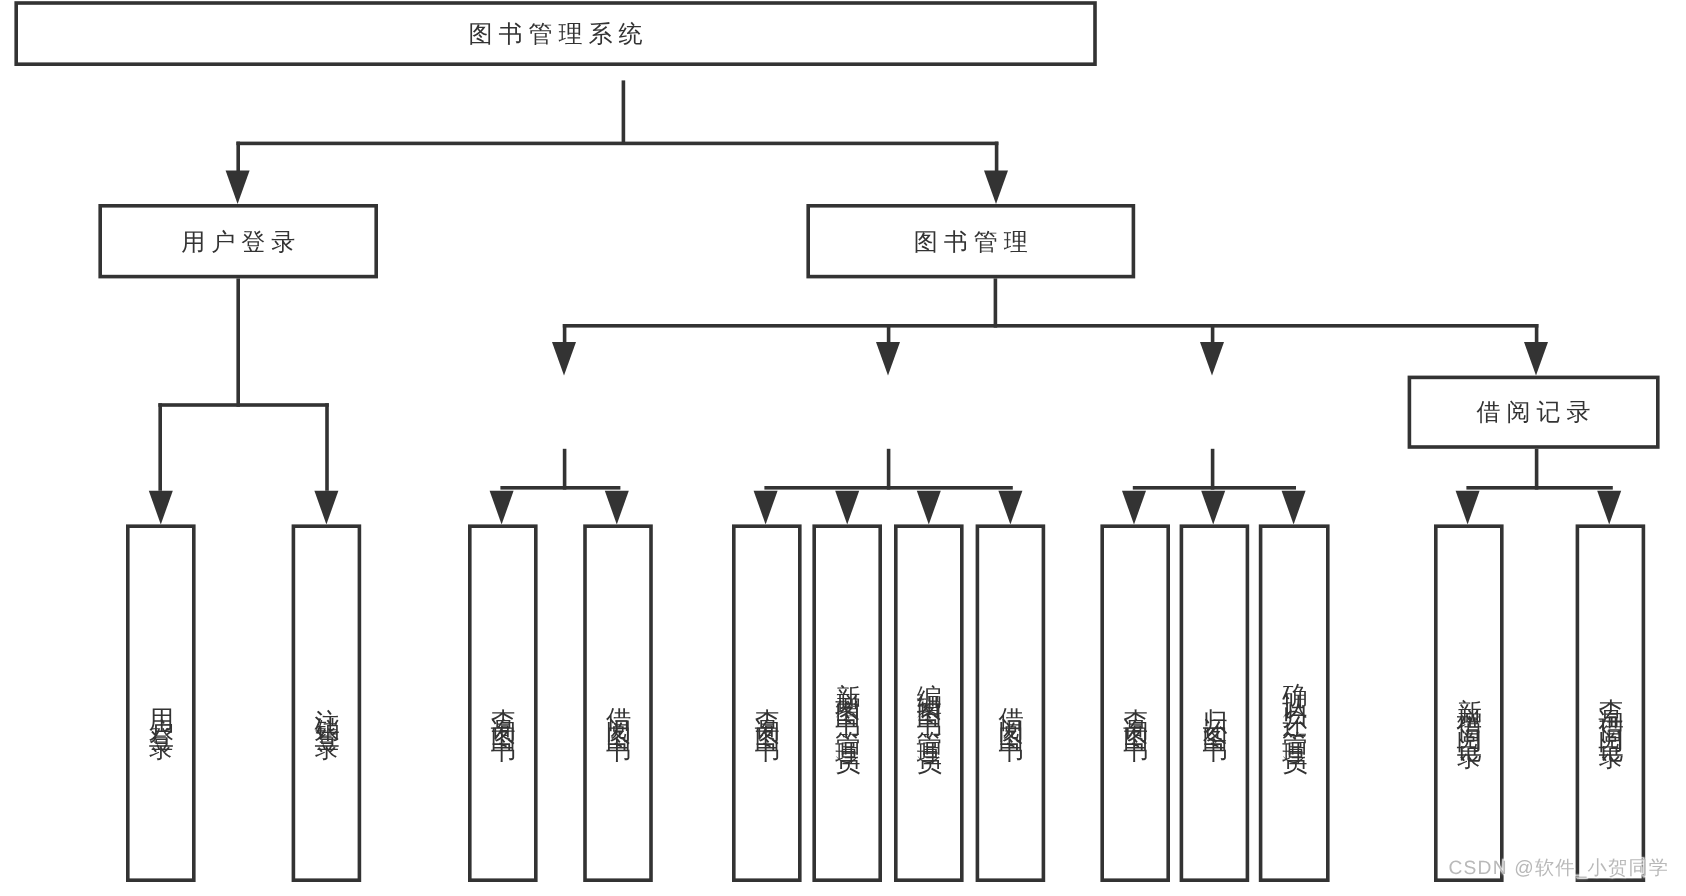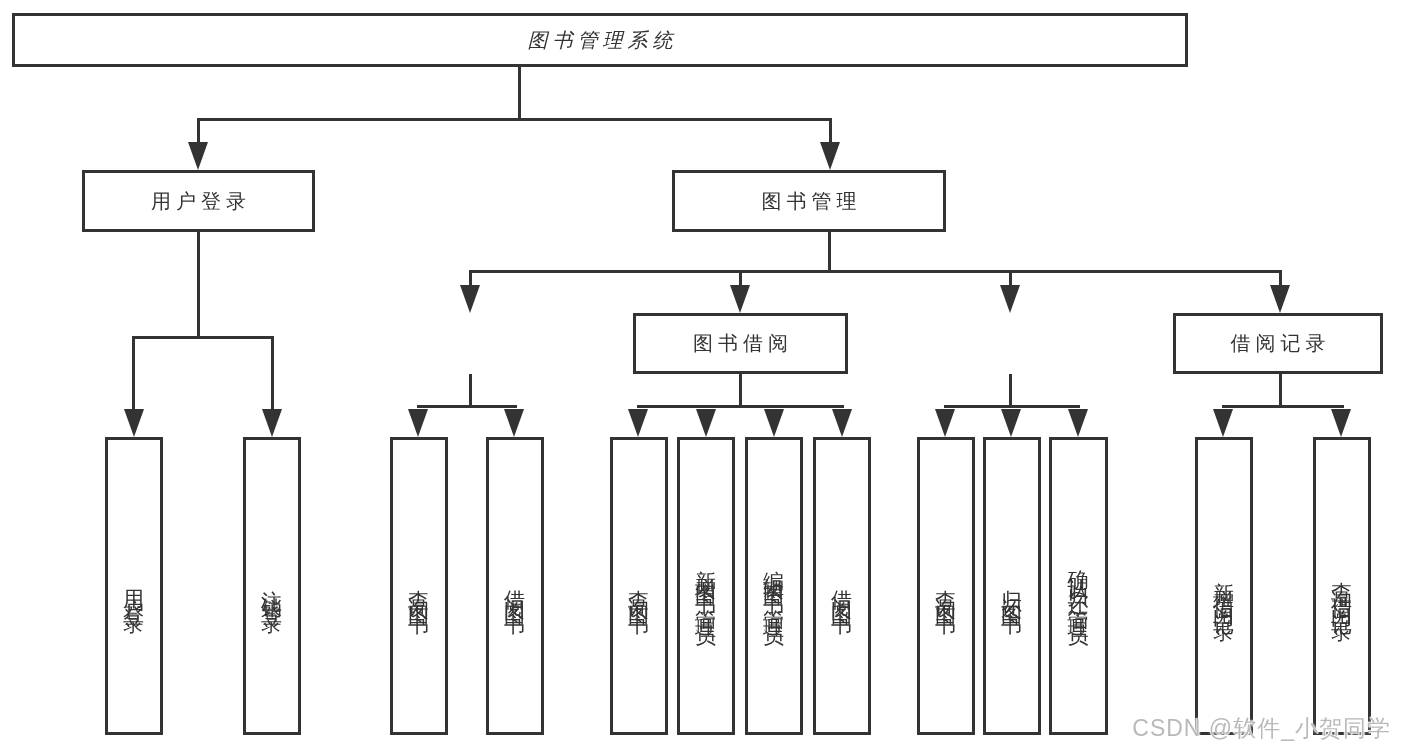--- a/index.html
+++ b/index.html
@@ -48,33 +48,33 @@
     position:absolute;
     width:0;height:0;
     border-left:10px solid transparent;
     border-right:10px solid transparent;
     border-top:28px solid var(--line);
   }
   .watermark{
     position:absolute;
     right:14px;
     top:713px;
-    font-size:23px;
+    font-size:16px;
     letter-spacing:1px;
     color:var(--wm);
     text-shadow:-1px -1px 1px #ffffff,1px 1px 1px #ffffff,0 0 3px #ffffff;
     white-space:nowrap;
   }
 </style>
 </head>
 <body>
 
 <div id="canvas">
 
-  <div class="box" style="left:12px;top:13px;width:1176px;height:54px;font-style:italic;">图书管理系统</div>
+  <div class="box" style="left:12px;top:1px;width:902px;height:54px;">图书管理系统</div>
 
   <div class="line" style="left:518px;top:67px;width:3px;height:53px;"></div>
   <div class="line" style="left:197px;top:118px;width:635px;height:3px;"></div>
   <div class="line" style="left:197px;top:118px;width:3px;height:26px;"></div>
   <div class="line" style="left:829px;top:118px;width:3px;height:26px;"></div>
   <div class="arrow" style="left:188px;top:142px;"></div>
   <div class="arrow" style="left:820px;top:142px;"></div>
 
   <div class="box" style="left:82px;top:170px;width:233px;height:62px;">用户登录</div>
   <div class="box" style="left:672px;top:170px;width:274px;height:62px;">图书管理</div>
@@ -90,21 +90,20 @@
   <div class="line" style="left:469px;top:270px;width:813px;height:3px;"></div>
   <div class="line" style="left:469px;top:270px;width:3px;height:17px;"></div>
   <div class="line" style="left:739px;top:270px;width:3px;height:17px;"></div>
   <div class="line" style="left:1009px;top:270px;width:3px;height:17px;"></div>
   <div class="line" style="left:1279px;top:270px;width:3px;height:17px;"></div>
   <div class="arrow" style="left:460px;top:285px;"></div>
   <div class="arrow" style="left:730px;top:285px;"></div>
   <div class="arrow" style="left:1000px;top:285px;"></div>
   <div class="arrow" style="left:1270px;top:285px;"></div>
 
-  <div class="box" style="left:633px;top:313px;width:215px;height:61px;">图书借阅</div>
   <div class="box" style="left:1173px;top:313px;width:210px;height:61px;">借阅记录</div>
 
   <div class="line" style="left:469px;top:374px;width:3px;height:34px;"></div>
   <div class="line" style="left:417px;top:405px;width:100px;height:3px;"></div>
   <div class="arrow" style="left:408px;top:409px;"></div>
   <div class="arrow" style="left:504px;top:409px;"></div>
 
   <div class="line" style="left:739px;top:374px;width:3px;height:34px;"></div>
   <div class="line" style="left:637px;top:405px;width:207px;height:3px;"></div>
   <div class="arrow" style="left:628px;top:409px;"></div>

